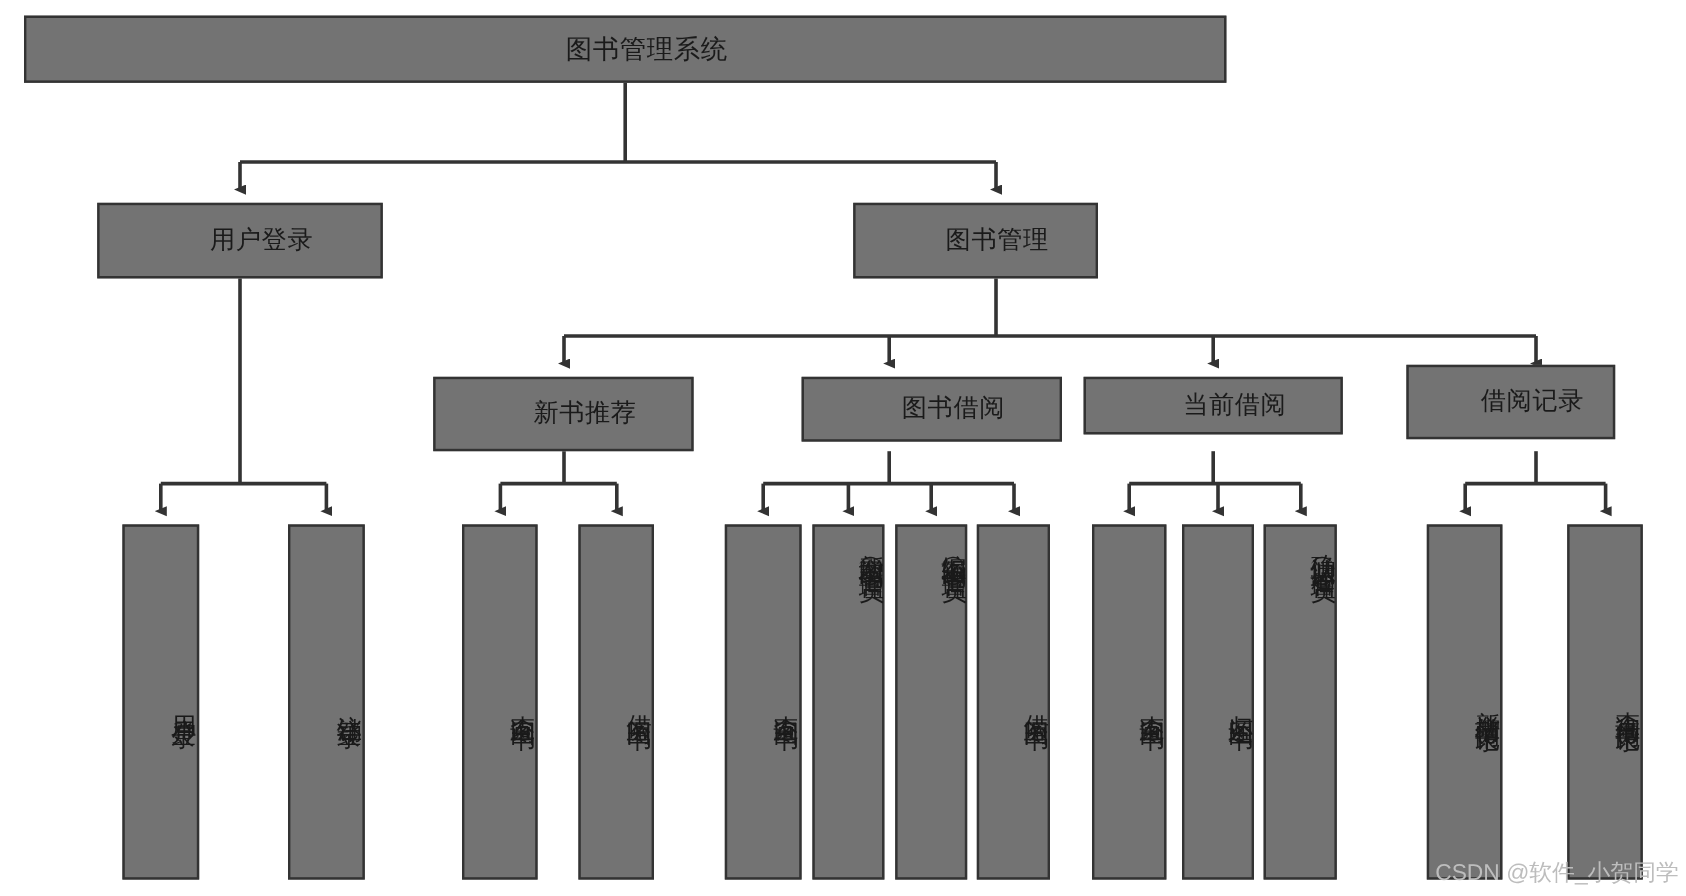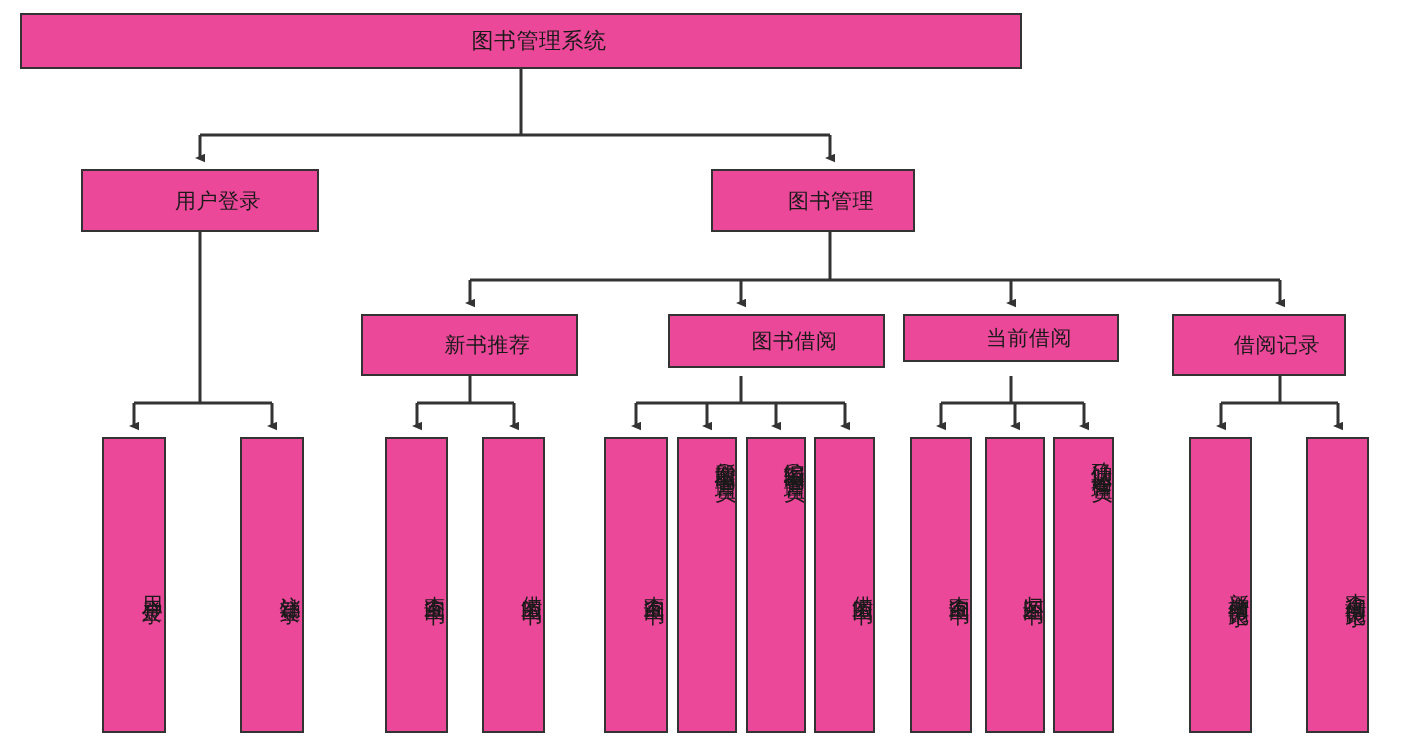--- a/index.html
+++ b/index.html
@@ -23,21 +23,21 @@
     left: 0;
     top: 0;
     width: 1405px;
     height: 747px;
     pointer-events: none;
   }
   .node {
     position: absolute;
     box-sizing: border-box;
     border: 2px solid #333333;
-    background: #ec4899;
+    background: #737373;
     display: flex;
     align-items: center;
     justify-content: center;
     color: #1a1a1a;
     z-index: 2;
     padding-left: 36px;
   }
   .node-label {
     display: block;
     text-align: center;
@@ -141,21 +141,21 @@
       </div>
       <div class="node horiz" style="left: 361px; top: 314px; width: 217px; height: 62px;">
         <span class="node-label">新书推荐</span>
       </div>
       <div class="node horiz" style="left: 668px; top: 314px; width: 217px; height: 54px;">
         <span class="node-label">图书借阅</span>
       </div>
       <div class="node horiz" style="left: 903px; top: 314px; width: 216px; height: 48px;">
         <span class="node-label">当前借阅</span>
       </div>
-      <div class="node horiz" style="left: 1172px; top: 314px; width: 174px; height: 62px;">
+      <div class="node horiz" style="left: 1172px; top: 304px; width: 174px; height: 62px;">
         <span class="node-label">借阅记录</span>
       </div>
       <div class="node vert centered" style="left: 102px; top: 437px; width: 64px; height: 296px;">
         <span class="node-label">用户登录</span>
       </div>
       <div class="node vert centered" style="left: 240px; top: 437px; width: 64px; height: 296px;">
         <span class="node-label">注销登录</span>
       </div>
       <div class="node vert centered" style="left: 385px; top: 437px; width: 63px; height: 296px;">
         <span class="node-label">查询图书</span>
@@ -185,14 +185,15 @@
         <span class="node-label">确认归还（管理员）</span>
       </div>
       <div class="node vert centered" style="left: 1189px; top: 437px; width: 63px; height: 296px;">
         <span class="node-label">新增借阅记录</span>
       </div>
       <div class="node vert centered" style="left: 1306px; top: 437px; width: 63px; height: 296px;">
         <span class="node-label">查询借阅记录</span>
       </div>
     </div>
 
+  <div class="watermark" style="left: 1196px; top: 714px; color: rgb(189, 189, 189);">CSDN @软件_小贺同学</div>
 
 </div>
 
 </body></html>

